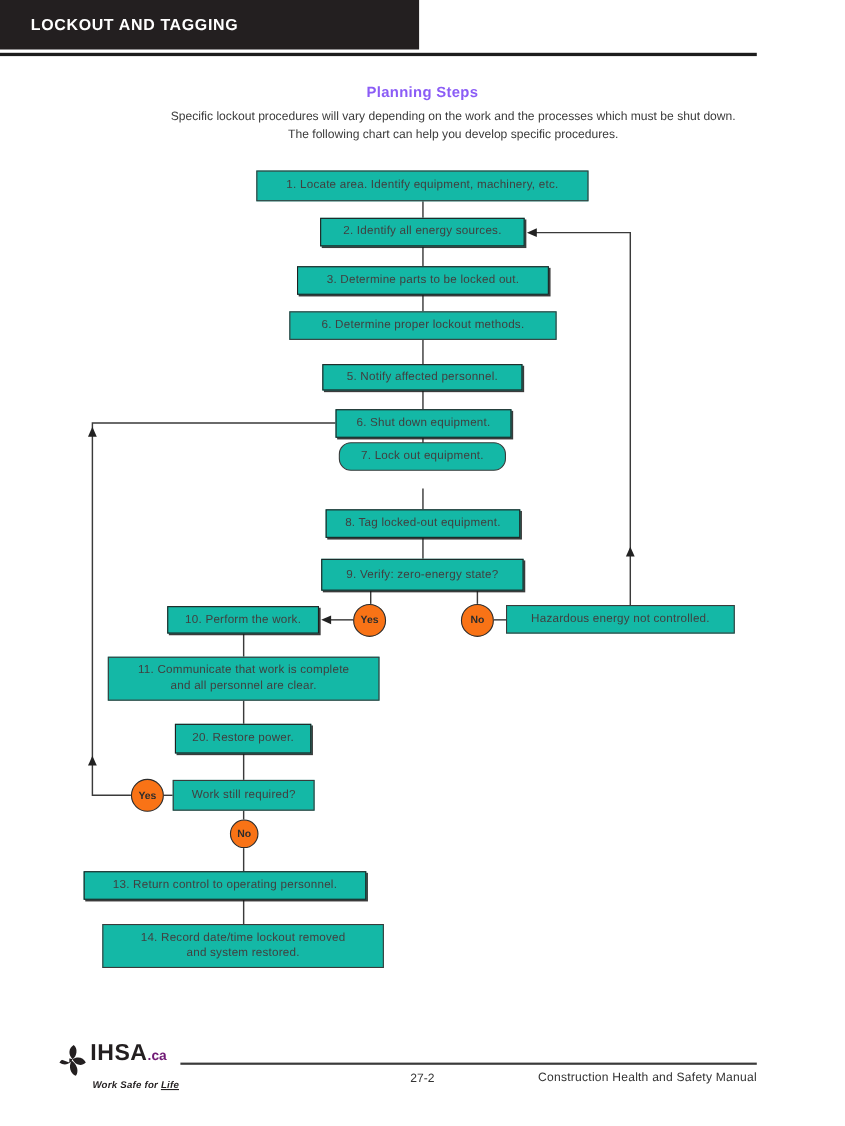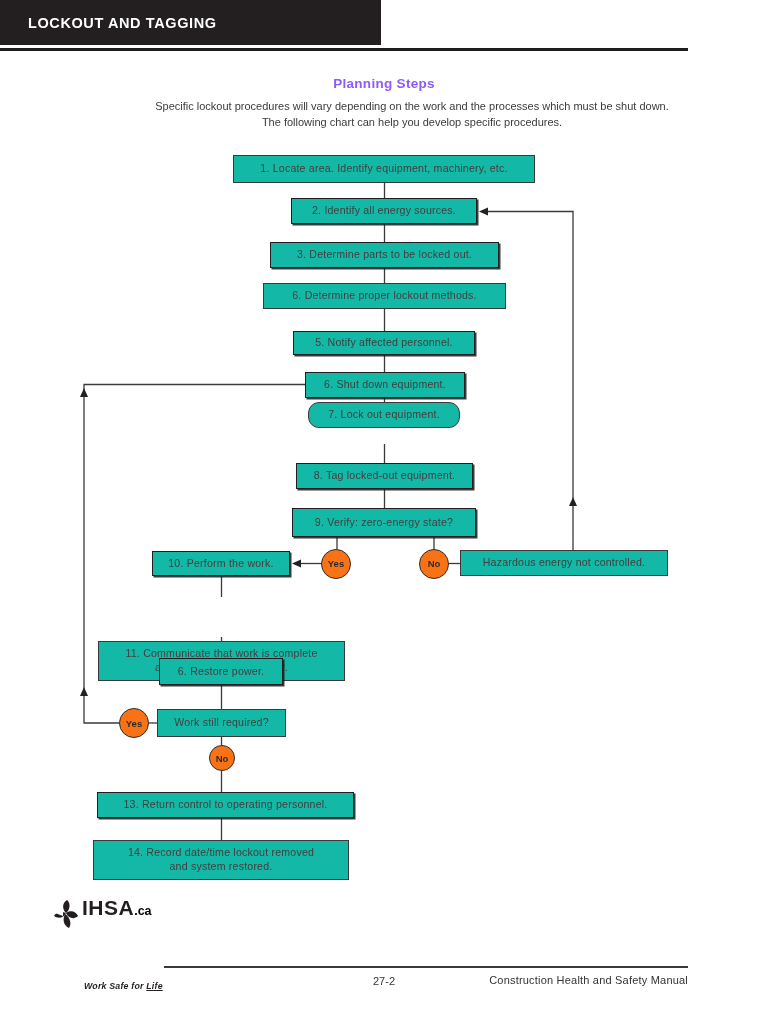--- a/index.html
+++ b/index.html
@@ -33,24 +33,24 @@
     justify-content:center;text-align:center;font-size:10.6px;line-height:1.3;
     color:#404040;z-index:2;letter-spacing:0.2px;
   }
   .box.bold{border:1.6px solid #1f1f1f;box-shadow:1.5px 1.5px 0 rgba(25,25,25,0.85);}
   .circle{
     position:absolute;background:#f97316;border:1.6px solid #2c2c2c;border-radius:50%;
     box-sizing:border-box;display:flex;align-items:center;justify-content:center;
     font-weight:bold;font-size:9.5px;color:#2c2c2c;z-index:3;
   }
   .connectors{position:absolute;left:0;top:0;z-index:1;}
-  .footer-logo{position:absolute;left:52px;top:896px;display:flex;align-items:baseline;z-index:2;}
+  .footer-logo{position:absolute;left:52px;top:946px;display:flex;align-items:baseline;z-index:2;}
   .logo-mark{position:absolute;left:0px;top:2px;}
   .logo-text{margin-left:30px;font-weight:bold;font-size:21px;color:#231f20;letter-spacing:0.5px;}
-  .logo-suffix{font-weight:bold;font-size:12.5px;color:#000000;}
+  .logo-suffix{font-weight:bold;font-size:12.5px;color:#701a75;}
   .footer-tagline{
     position:absolute;left:84px;top:981px;font-style:italic;font-weight:bold;
     font-size:8.8px;color:#231f20;letter-spacing:0.2px;z-index:2;
   }
   .footer-tagline .underlined{text-decoration:underline;}
   .footer-rule{position:absolute;left:164px;top:966px;width:524px;height:1.5px;background:#3a3a3a;}
   .footer-page{
     position:absolute;left:0;top:975px;width:768px;text-align:center;
     font-size:11px;color:#333333;
   }
@@ -126,31 +126,31 @@
   </div>
   <div class="box bold" style="left:296px;top:463px;width:177px;height:26px;">
     <div>8. Tag locked-out equipment.</div>
   </div>
   <div class="box bold" style="left:292px;top:508px;width:184px;height:29px;">
     <div>9. Verify: zero-energy state?</div>
   </div>
   <div class="box bold" style="left:152px;top:551px;width:138px;height:25px;">
     <div>10. Perform the work.</div>
   </div>
-  <div class="box" style="left:98px;top:597px;width:247px;height:40px;margin-top:44px;">
+  <div class="box" style="left:98px;top:597px;width:247px;height:40px;">
     <div>11. Communicate that work is complete</div>
     <div>and all personnel are clear.</div>
   </div>
   <div class="box bold" style="left:159px;top:658px;width:124px;height:27px;">
-    <div>6. Restore power.</div>
+    <div>20. Restore power.</div>
   </div>
   <div class="box" style="left:157px;top:709px;width:129px;height:28px;">
     <div>Work still required?</div>
   </div>
-  <div class="box bold" style="left:97px;top:792px;width:257px;height:26px;">
+  <div class="box bold" style="left:76px;top:792px;width:257px;height:26px;">
     <div>13. Return control to operating personnel.</div>
   </div>
   <div class="box" style="left:93px;top:840px;width:256px;height:40px;">
     <div>14. Record date/time lockout removed</div>
     <div>and system restored.</div>
   </div>
   <div class="box" style="left:460px;top:550px;width:208px;height:26px;">
     <div>Hazardous energy not controlled.</div>
   </div>
 

